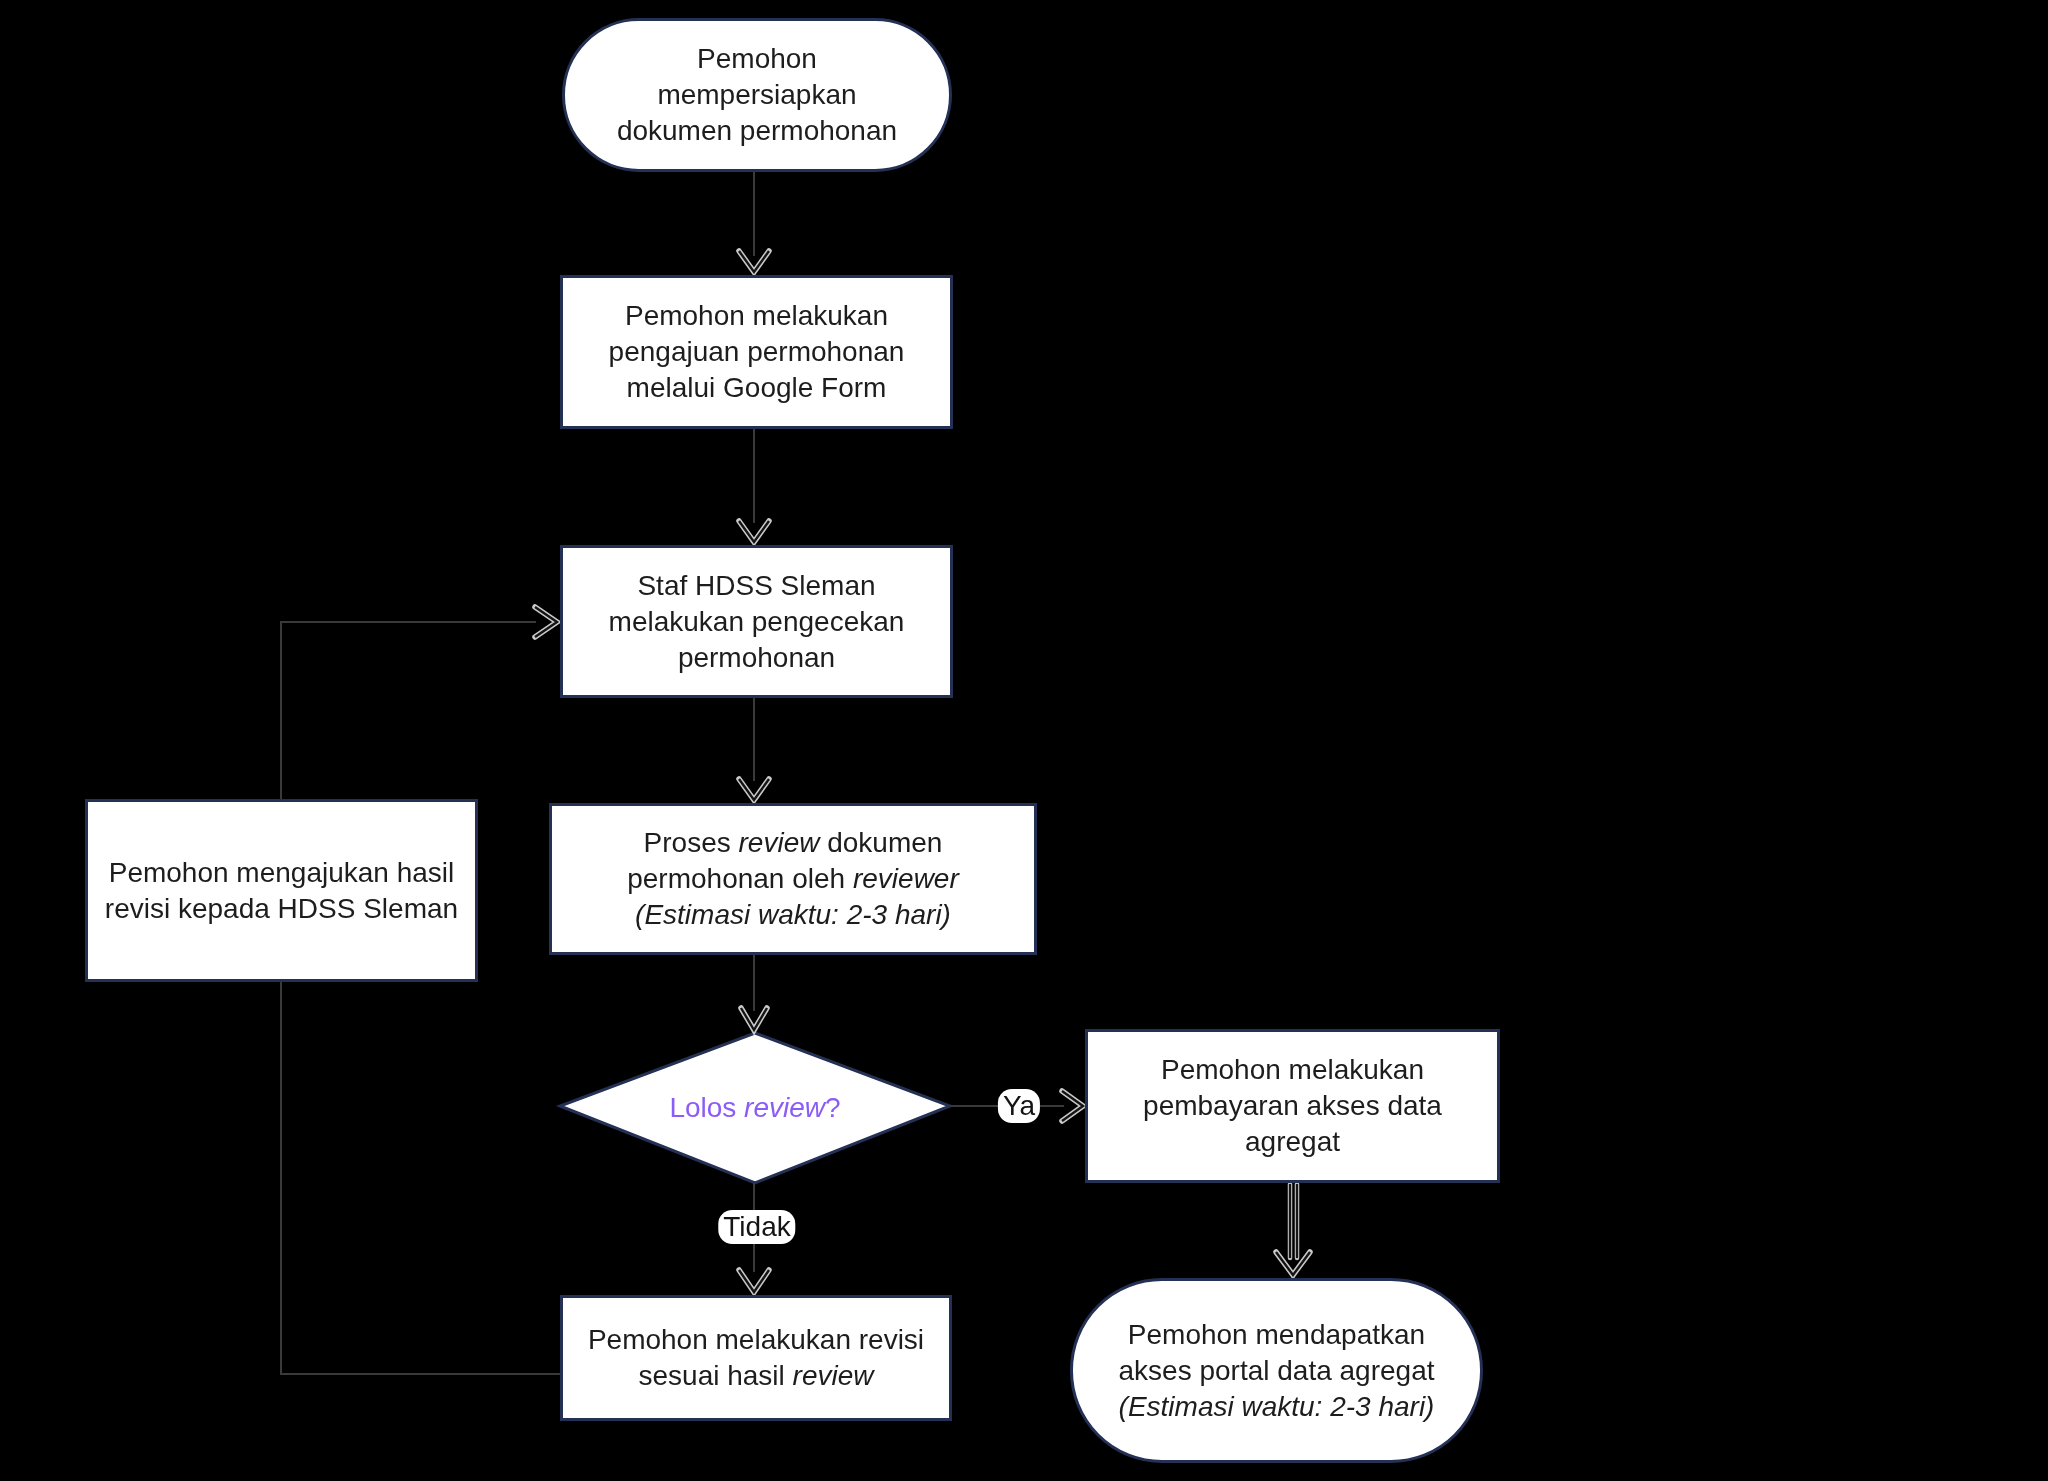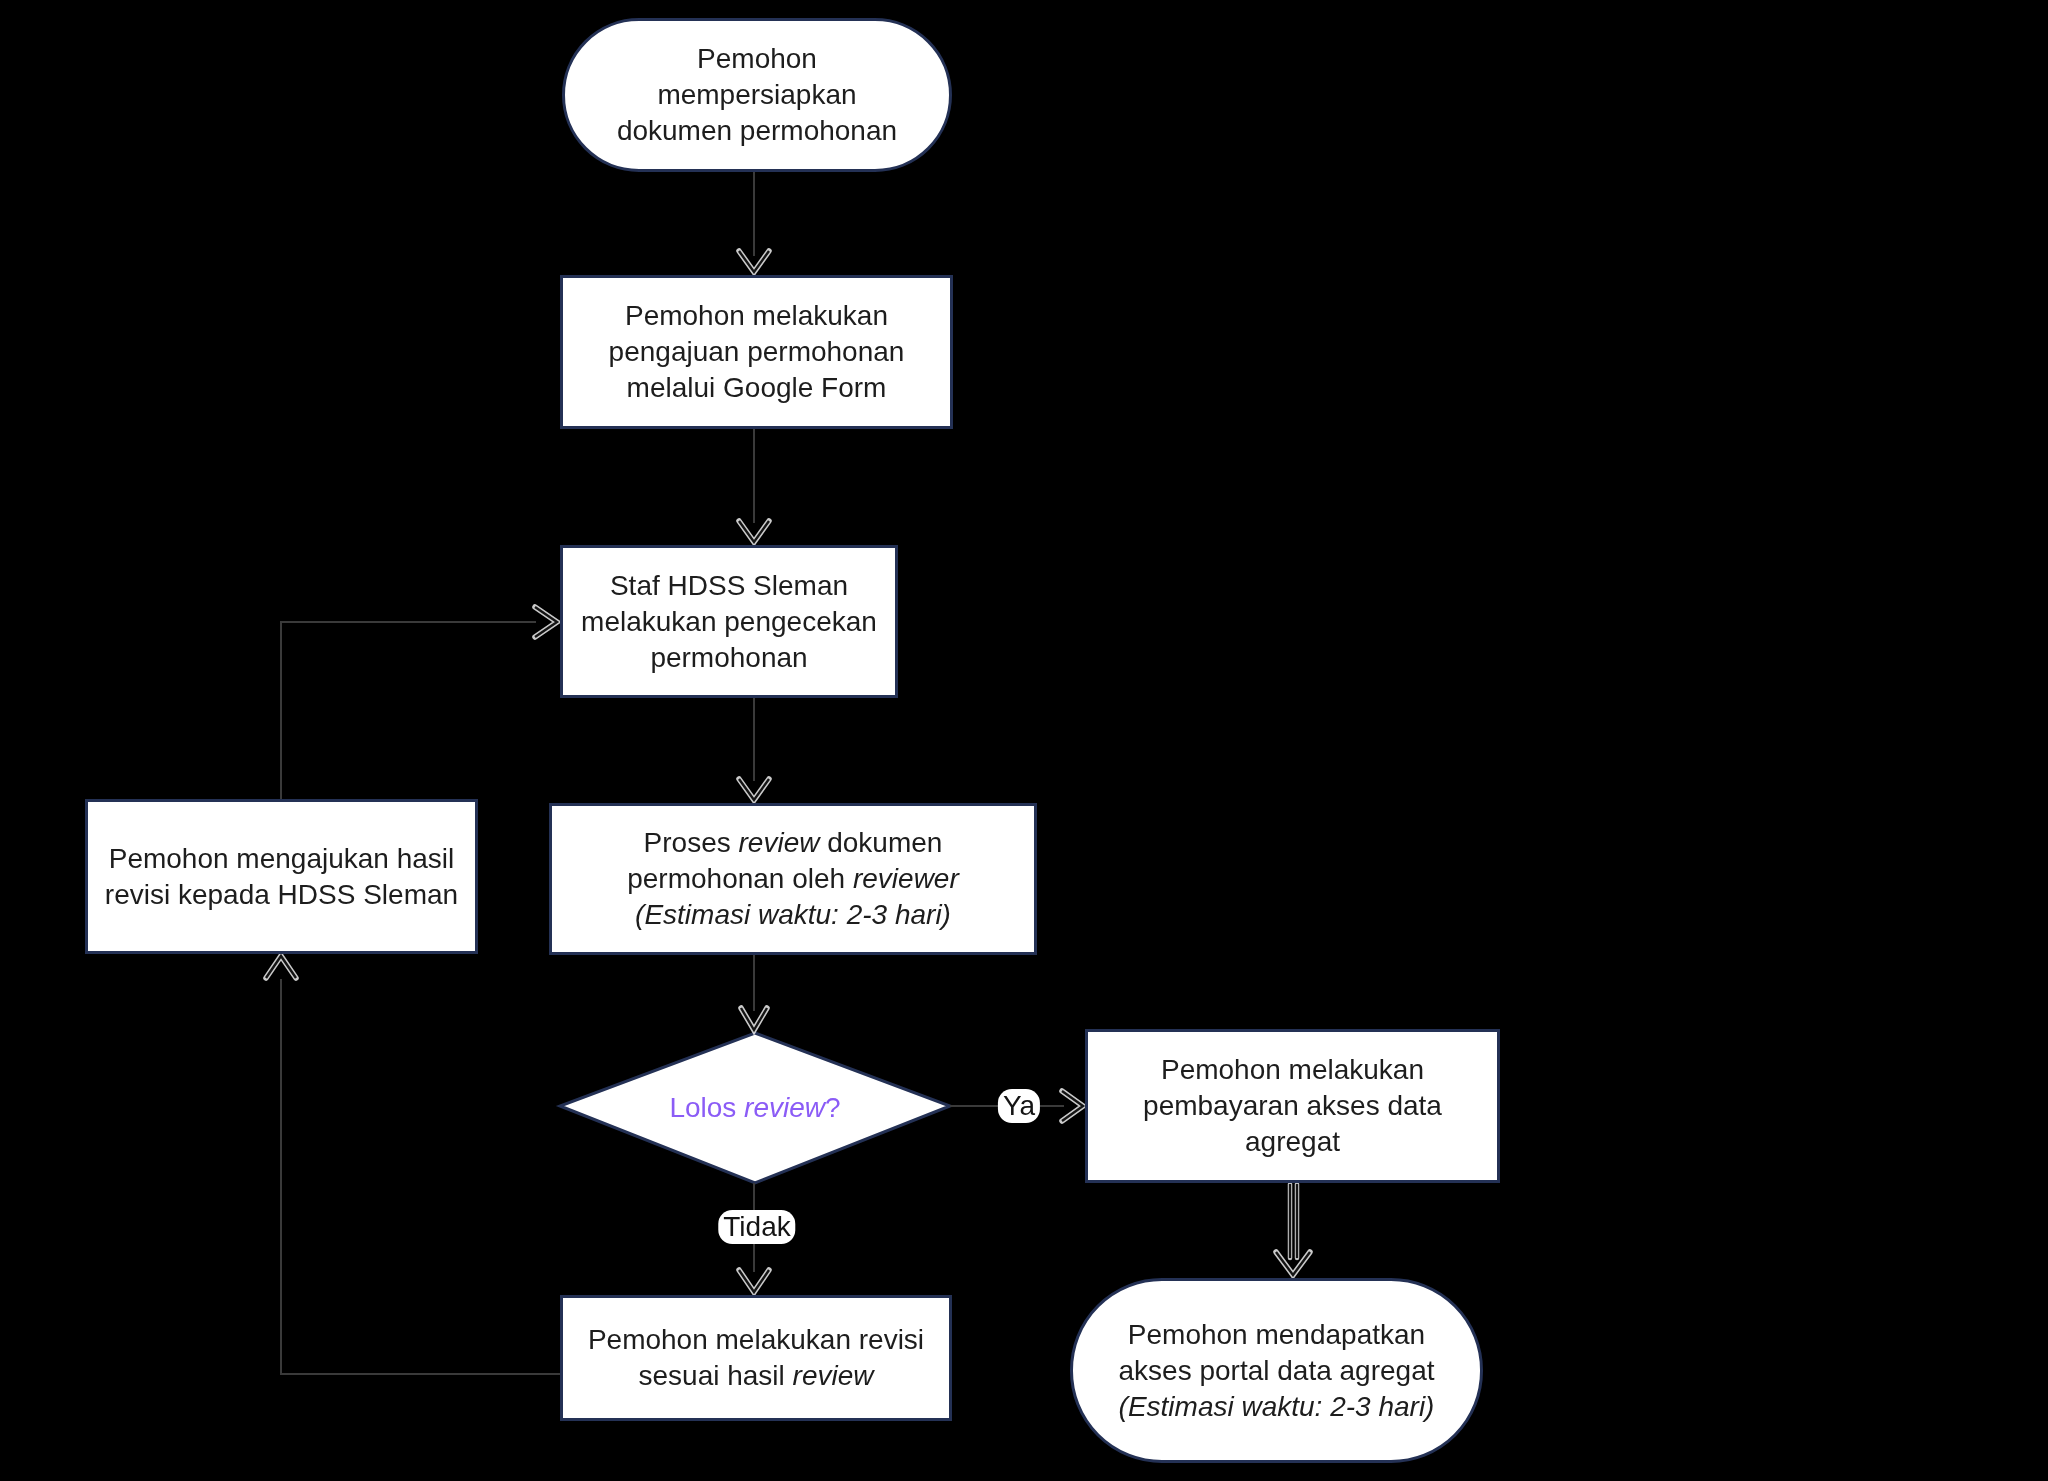--- a/index.html
+++ b/index.html
@@ -110,21 +110,21 @@
     <div>mempersiapkan</div>
     <div>dokumen permohonan</div>
   </div>
 
   <div class="node" style="left:560px;top:275px;width:393px;height:154px">
     <div>Pemohon melakukan</div>
     <div>pengajuan permohonan</div>
     <div>melalui Google Form</div>
   </div>
 
-  <div class="node" style="left:560px;top:545px;width:338px;height:153px">
+  <div class="node" style="left:560px;top:545px;width:393px;height:153px">
     <div>Staf HDSS Sleman</div>
     <div>melakukan pengecekan</div>
     <div>permohonan</div>
   </div>
 
   <div class="node" style="left:549px;top:803px;width:488px;height:152px">
     <div><span>Proses </span><span class="it">review</span><span> dokumen</span></div>
     <div><span>permohonan oleh </span><span class="it">reviewer</span></div>
     <div class="it">(Estimasi waktu: 2-3 hari)</div>
   </div>
@@ -143,21 +143,21 @@
     <div>Pemohon mendapatkan</div>
     <div>akses portal data agregat</div>
     <div class="it">(Estimasi waktu: 2-3 hari)</div>
   </div>
 
   <div class="node" style="left:560px;top:1295px;width:392px;height:126px">
     <div>Pemohon melakukan revisi</div>
     <div><span>sesuai hasil </span><span class="it">review</span></div>
   </div>
 
-  <div class="node" style="left:85px;top:799px;width:393px;height:155px">
+  <div class="node" style="left:85px;top:799px;width:393px;height:183px">
     <div>Pemohon mengajukan hasil</div>
     <div>revisi kepada HDSS Sleman</div>
   </div>
 
   <div class="edge-label" style="left:1019px;top:1106px">Ya</div>
   <div class="edge-label" style="left:757px;top:1227px">Tidak</div>
 
 </div>
 
 </body></html>

